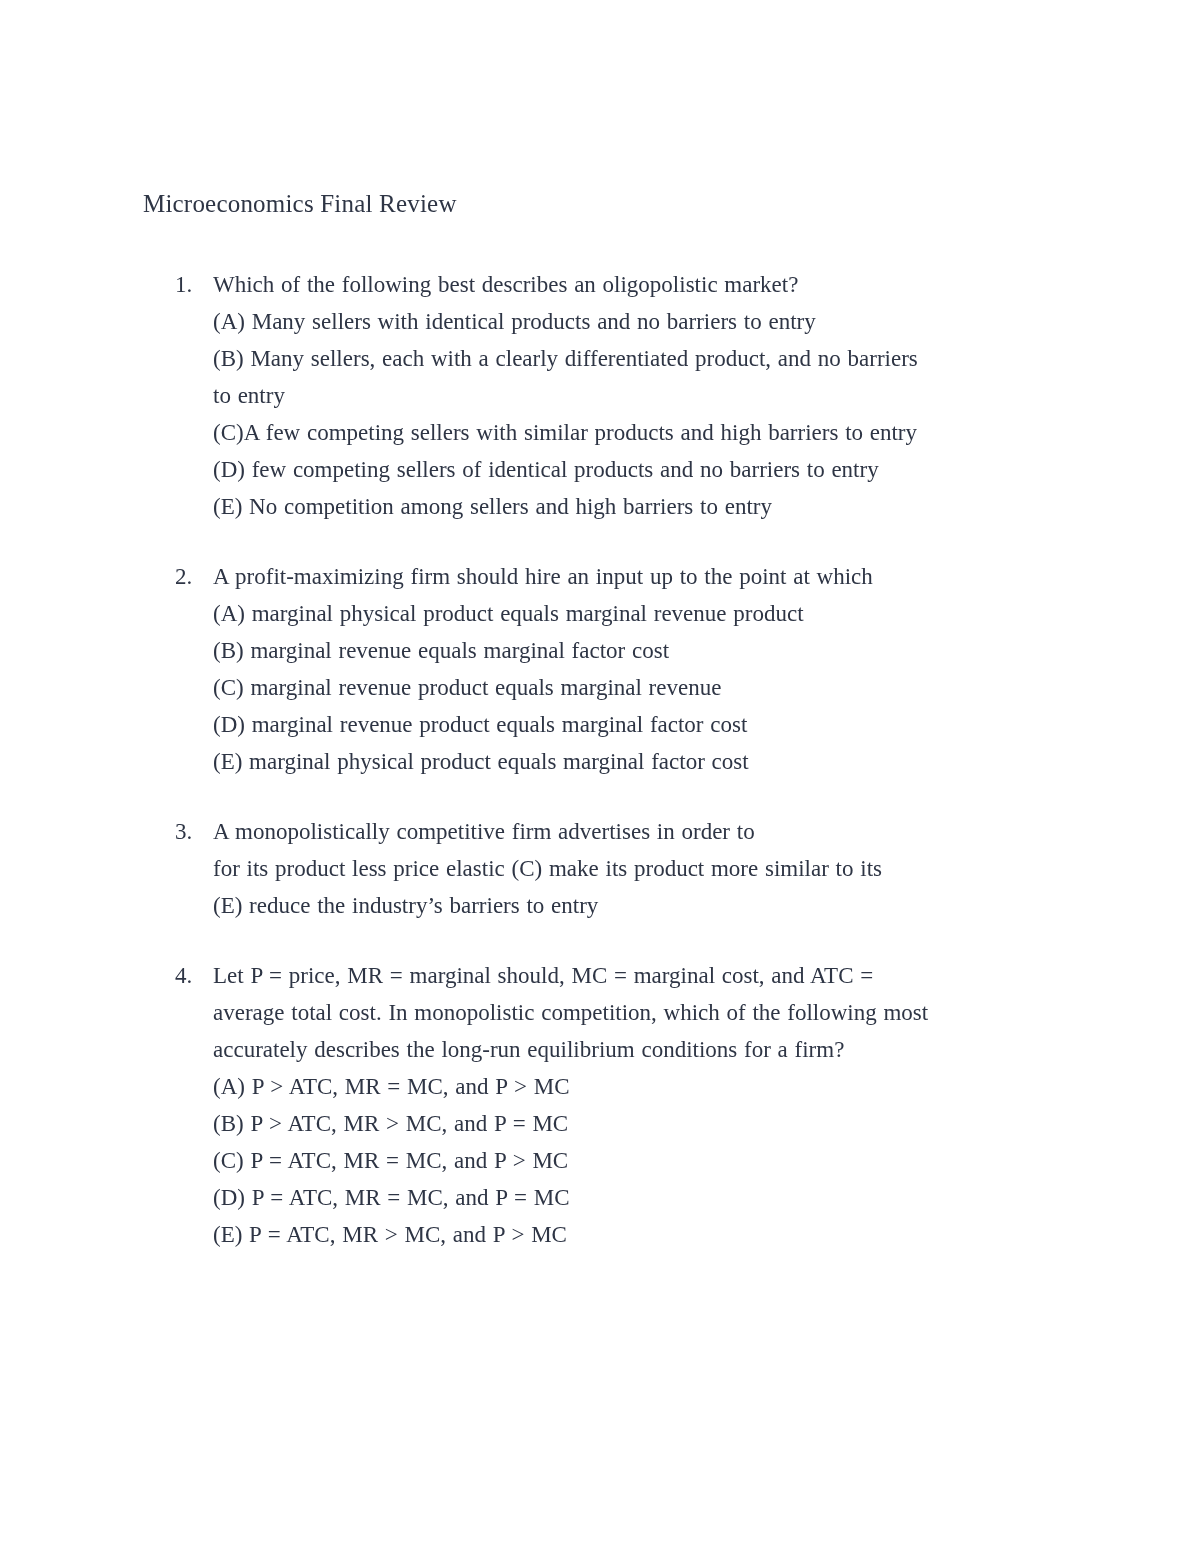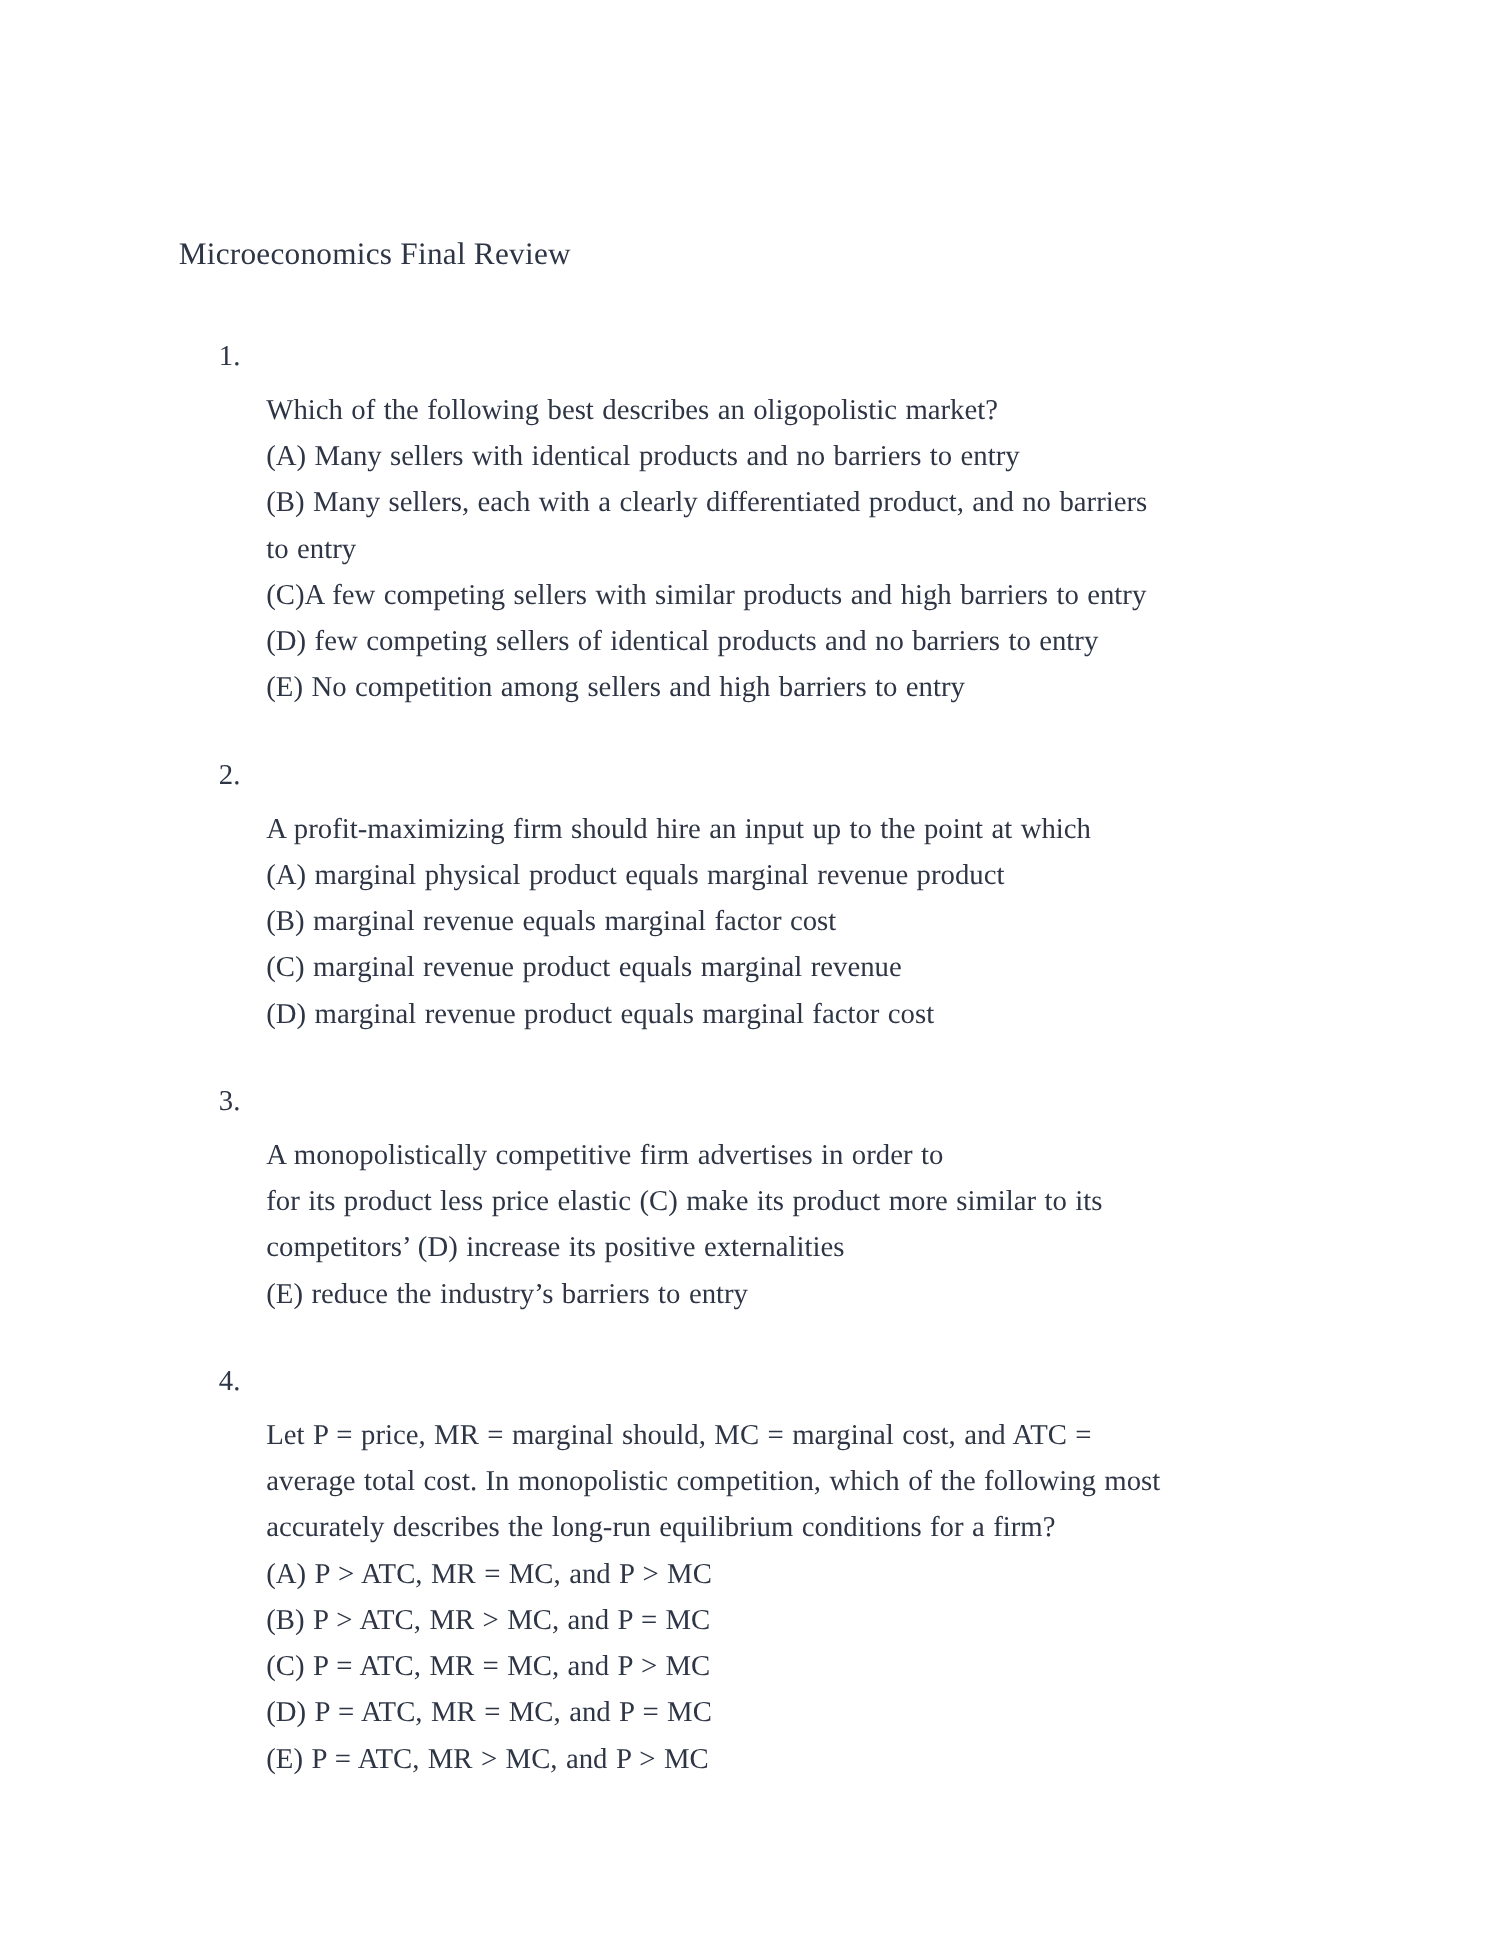--- a/index.html
+++ b/index.html
@@ -36,21 +36,20 @@
   .qnum {
     flex: 0 0 38px;
     margin-left: 32px;
     font-size: 23px;
     line-height: 37px;
     white-space: nowrap;
   }
   .qbody {
     flex: 0 0 870px;
     max-width: 870px;
-    margin-top: 43px;
   }
   .qline {
     font-size: 23px;
     line-height: 37px;
     word-spacing: 1px;
     white-space: nowrap;
   }
 </style>
 </head>
 <body>
@@ -71,28 +70,28 @@
         </div>
       </div>
       <div class="question">
         <div class="qnum">2.</div>
         <div class="qbody">
           <div class="qline">A profit-maximizing firm should hire an input up to the point at which</div>
           <div class="qline">(A) marginal physical product equals marginal revenue product</div>
           <div class="qline">(B) marginal revenue equals marginal factor cost</div>
           <div class="qline">(C) marginal revenue product equals marginal revenue</div>
           <div class="qline">(D) marginal revenue product equals marginal factor cost</div>
+          <div class="qline">(E) marginal physical product equals marginal factor cost</div>
         </div>
       </div>
       <div class="question">
         <div class="qnum">3.</div>
         <div class="qbody">
           <div class="qline">A monopolistically competitive firm advertises in order to</div>
           <div class="qline">for its product less price elastic (C) make its product more similar to its</div>
-          <div class="qline">competitors’ (D) increase its positive externalities</div>
           <div class="qline">(E) reduce the industry’s barriers to entry</div>
         </div>
       </div>
       <div class="question">
         <div class="qnum">4.</div>
         <div class="qbody">
           <div class="qline">Let P = price, MR = marginal should, MC = marginal cost, and ATC =</div>
           <div class="qline">average total cost. In monopolistic competition, which of the following most</div>
           <div class="qline">accurately describes the long-run equilibrium conditions for a firm?</div>
           <div class="qline">(A) P &gt; ATC, MR = MC, and P &gt; MC</div>

